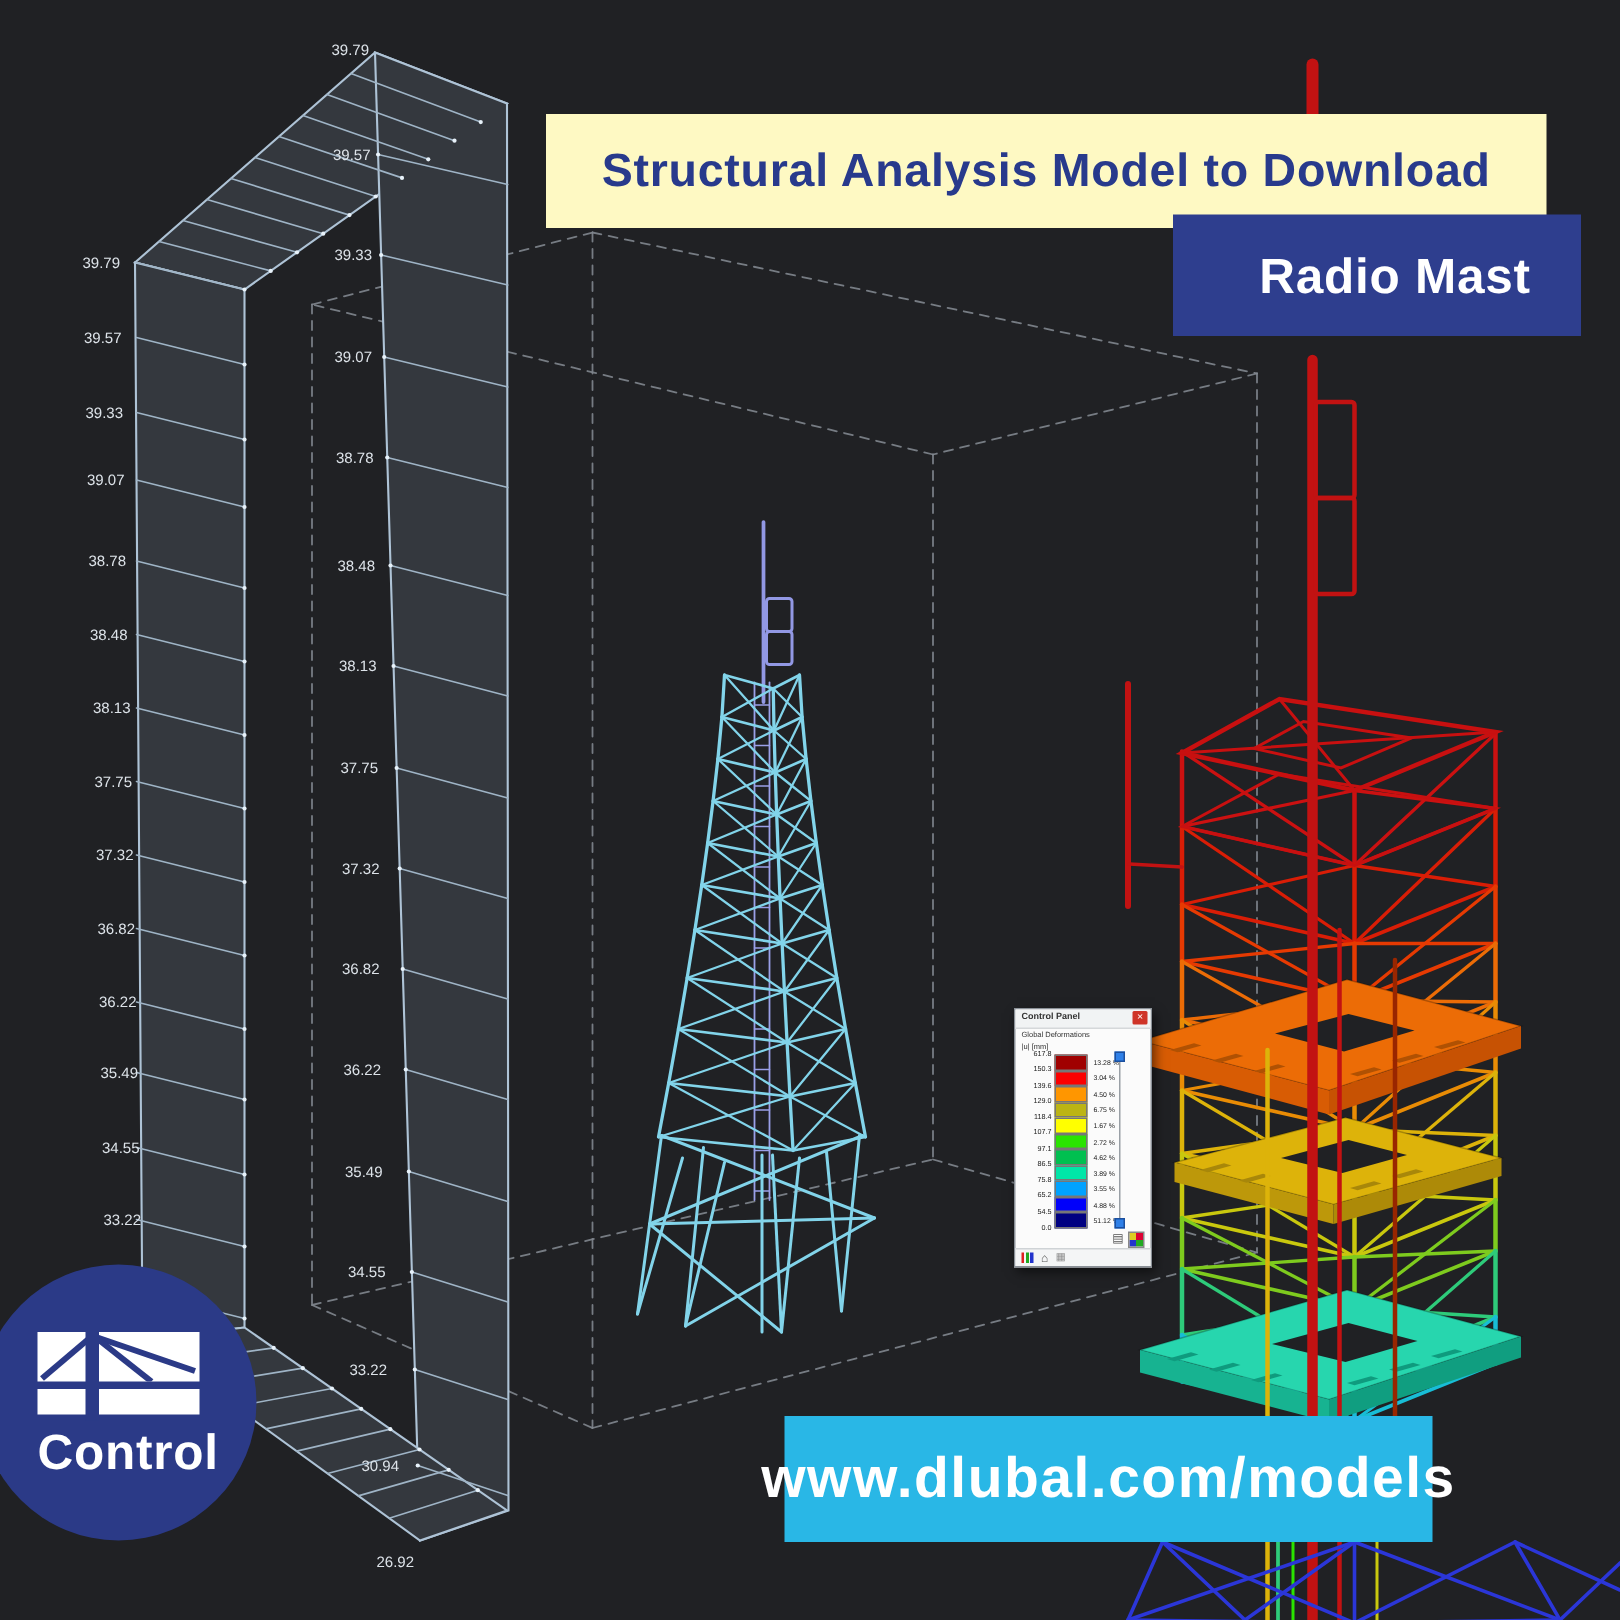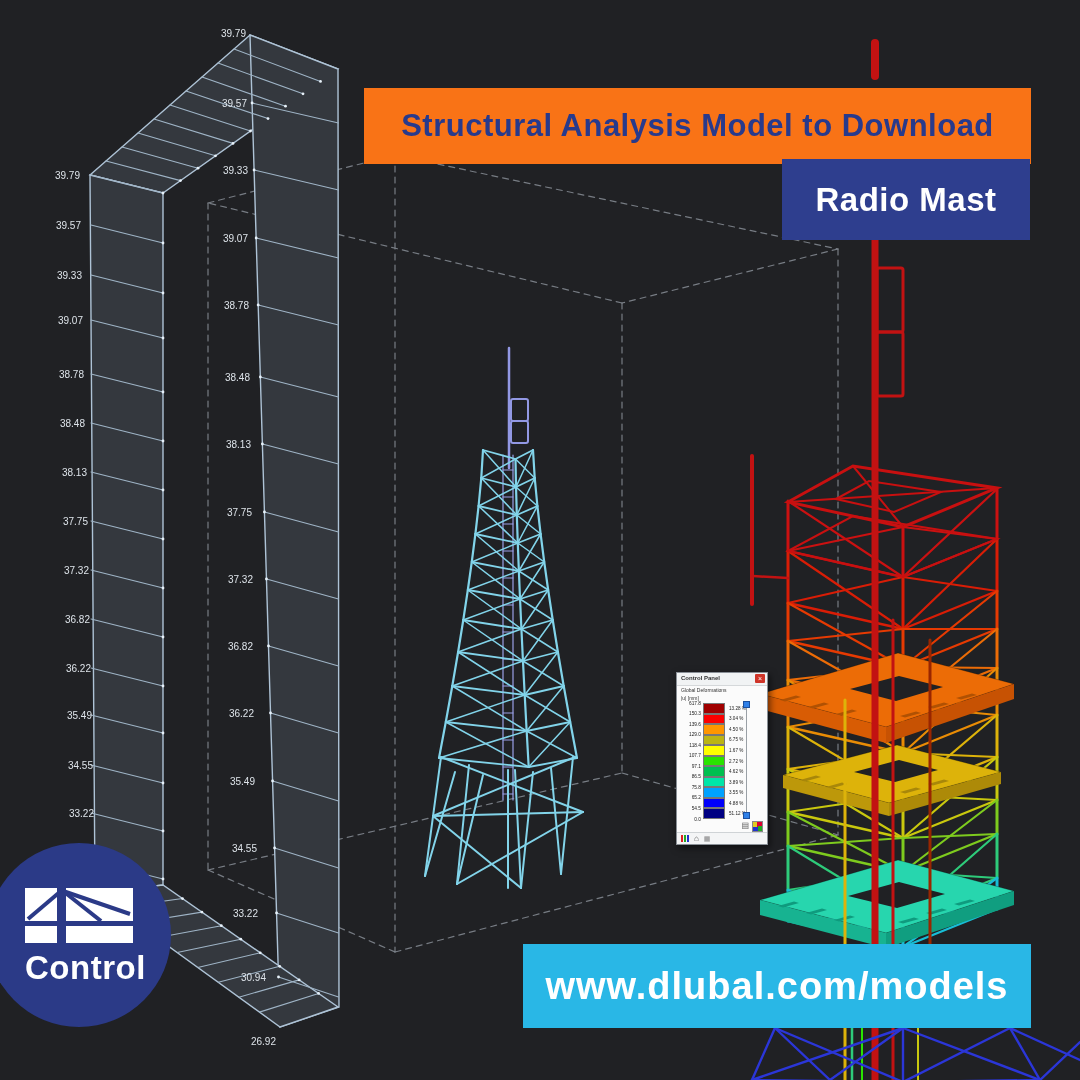--- a/index.html
+++ b/index.html
@@ -1,25 +1,25 @@
 <!DOCTYPE html>
 <html><head>
 <meta charset="utf-8">
 <style>
   html,body{margin:0;padding:0;background:#111;}
   #stage{position:relative;width:1080px;height:1080px;background:#202124;overflow:hidden;
          font-family:"Liberation Sans",sans-serif;}
   #scene{position:absolute;left:0;top:0;width:1080px;height:1080px;
          font-family:"Liberation Sans",sans-serif;}
   .banner{position:absolute;display:flex;align-items:center;justify-content:center;}
-  #banner-title{left:364px;top:88px;width:667px;height:76px;background:#f97316;}
+  #banner-title{left:364px;top:76px;width:667px;height:76px;background:#fef9c3;}
   #banner-title span{color:#283a8c;font-size:31px;font-weight:bold;letter-spacing:.5px;}
-  #banner-subtitle{left:782px;top:159px;width:248px;height:81px;background:#2e3e8e;}
+  #banner-subtitle{left:782px;top:143px;width:248px;height:81px;background:#2e3e8e;padding-left:24px;}
   #banner-subtitle span{color:#ffffff;font-size:33px;font-weight:bold;letter-spacing:.5px;}
-  #banner-url{left:523px;top:944px;width:508px;height:84px;background:#29b7e6;}
+  #banner-url{left:523px;top:944px;width:432px;height:84px;background:#29b7e6;}
   #banner-url span{color:#ffffff;font-size:38px;font-weight:bold;letter-spacing:1px;}
   
   #logo{position:absolute;left:-13px;top:843px;width:184px;height:184px;border-radius:50%;
         background:#2b3a87;}
   #logo .lrect1{position:absolute;left:38px;top:45px;width:108px;height:33px;background:#fff;}
   #logo .lrect2{position:absolute;left:38px;top:83px;width:108px;height:17px;background:#fff;}
   #logo .pylon{position:absolute;left:70px;top:45px;width:9px;height:59px;background:#2b3a87;}
   #logo .brand{position:absolute;left:38px;top:106px;width:120px;color:#fff;font-size:33px;
         font-weight:bold;letter-spacing:.5px;}
   

